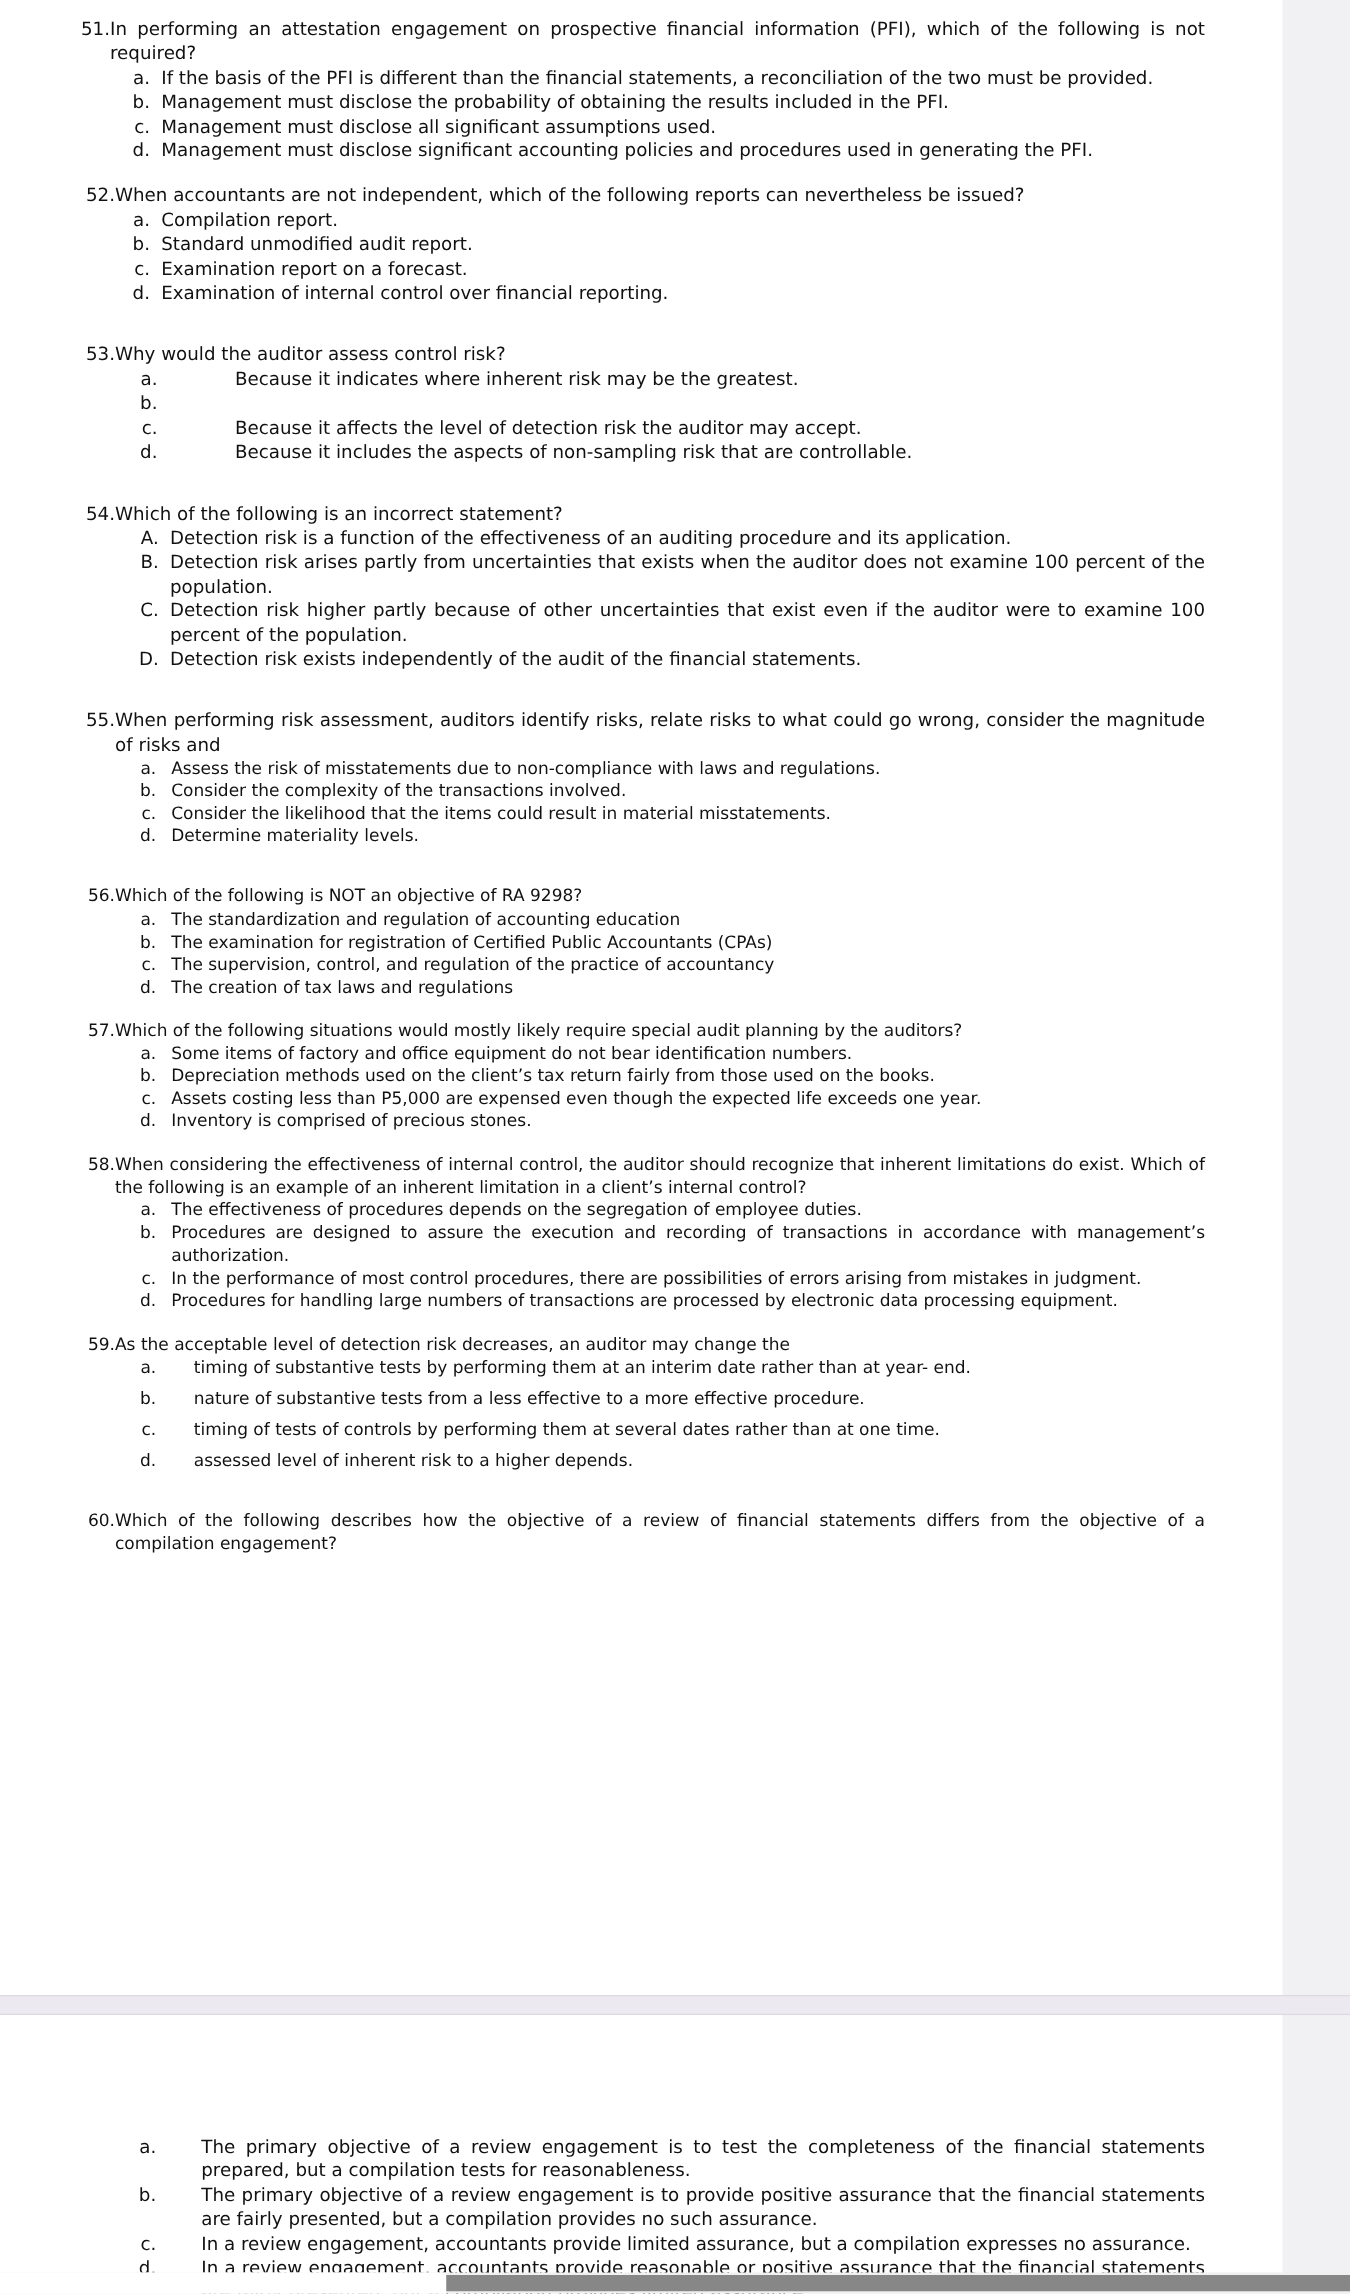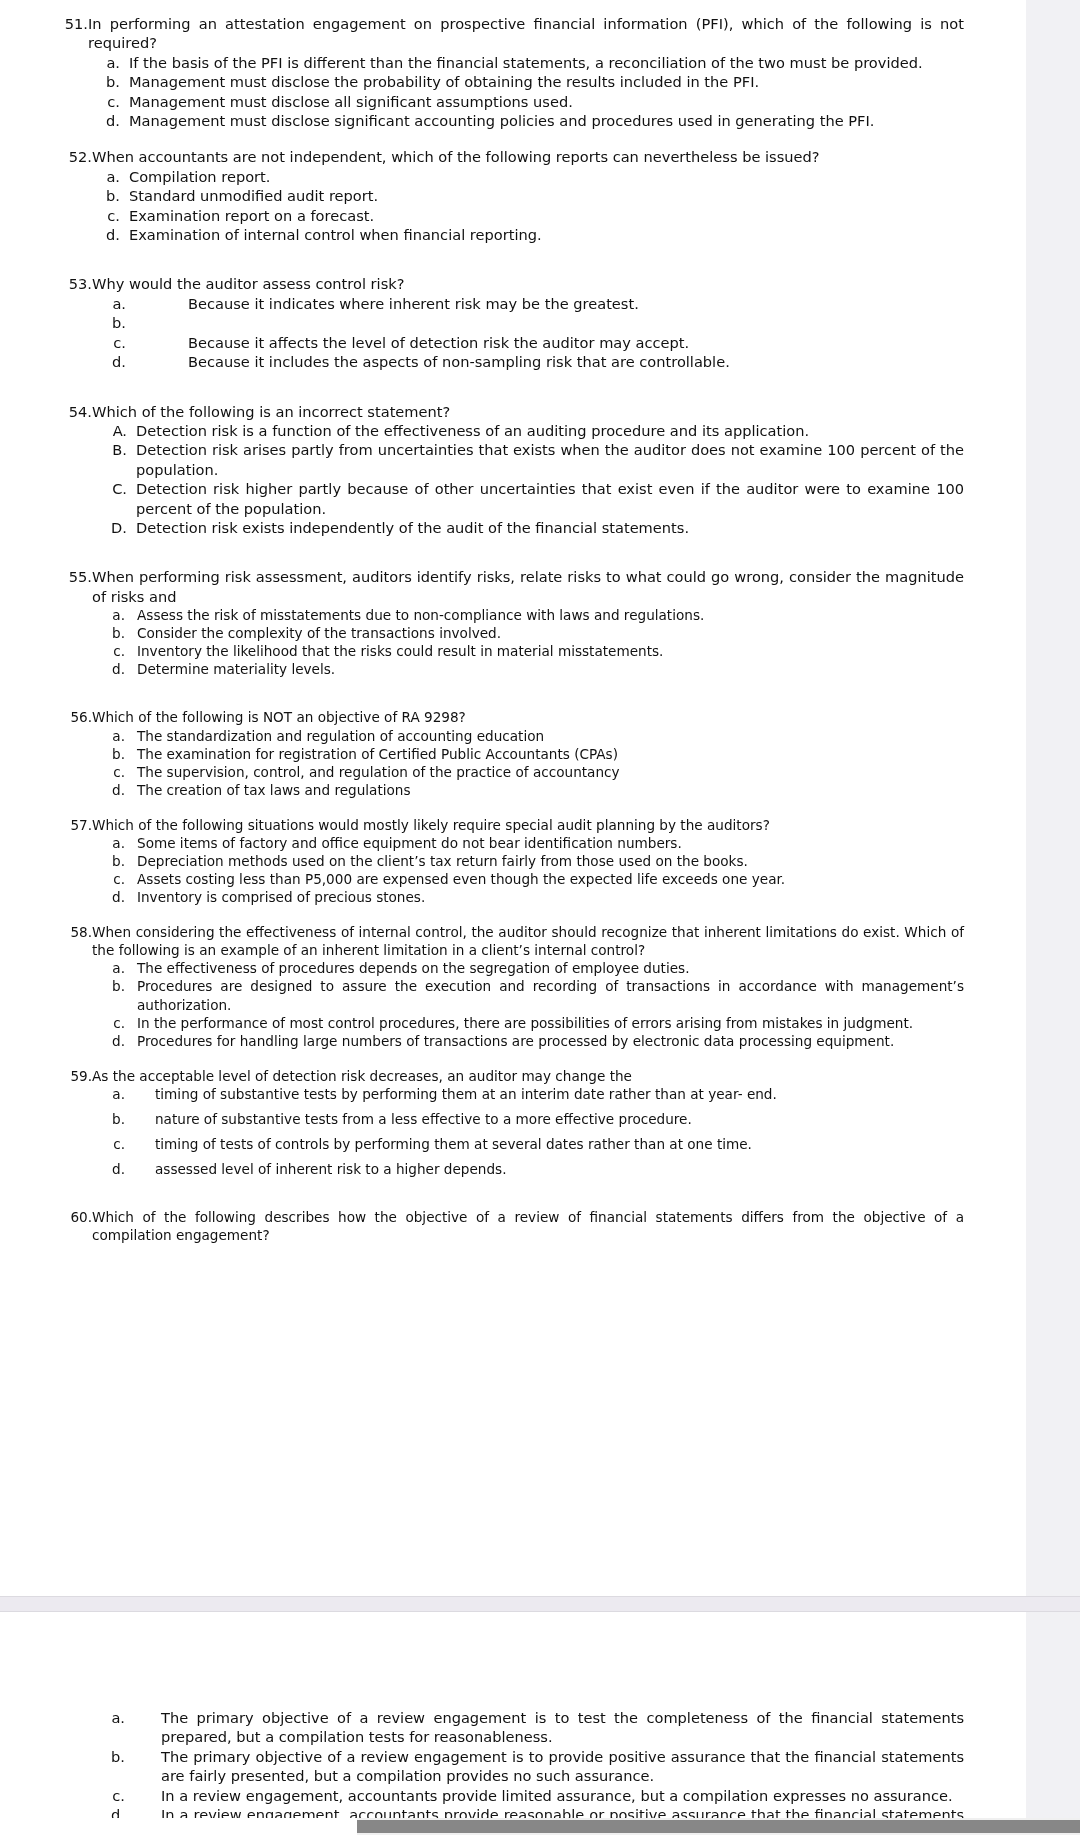--- a/index.html
+++ b/index.html
@@ -178,21 +178,21 @@
         <li class="opt ind-a">
           <span class="lbl">b.</span>
           <span class="body">Standard unmodified audit report.</span>
         </li>
         <li class="opt ind-a">
           <span class="lbl">c.</span>
           <span class="body">Examination report on a forecast.</span>
         </li>
         <li class="opt ind-a">
           <span class="lbl">d.</span>
-          <span class="body">Examination of internal control when financial reporting.</span>
+          <span class="body">Examination of internal control over financial reporting.</span>
         </li>
       </ol>
     </div>
 
     <div class="blk-lg">
       <div class="qrow q">
         <span class="qnum qnum-pad">53.</span>
         <span class="qtext">Why would the auditor assess control risk?</span>
       </div>
       <ol class="opts">
@@ -248,21 +248,21 @@
         <li class="opt ind-c sm">
           <span class="lbl">a.</span>
           <span class="body">Assess the risk of misstatements due to non-compliance with laws and regulations.</span>
         </li>
         <li class="opt ind-c sm">
           <span class="lbl">b.</span>
           <span class="body">Consider the complexity of the transactions involved.</span>
         </li>
         <li class="opt ind-c sm">
           <span class="lbl">c.</span>
-          <span class="body">Inventory the likelihood that the risks could result in material misstatements.</span>
+          <span class="body">Consider the likelihood that the items could result in material misstatements.</span>
         </li>
         <li class="opt ind-c sm">
           <span class="lbl">d.</span>
           <span class="body">Determine materiality levels.</span>
         </li>
       </ol>
     </div>
 
     <div class="blk">
       <div class="qrow q sm">

